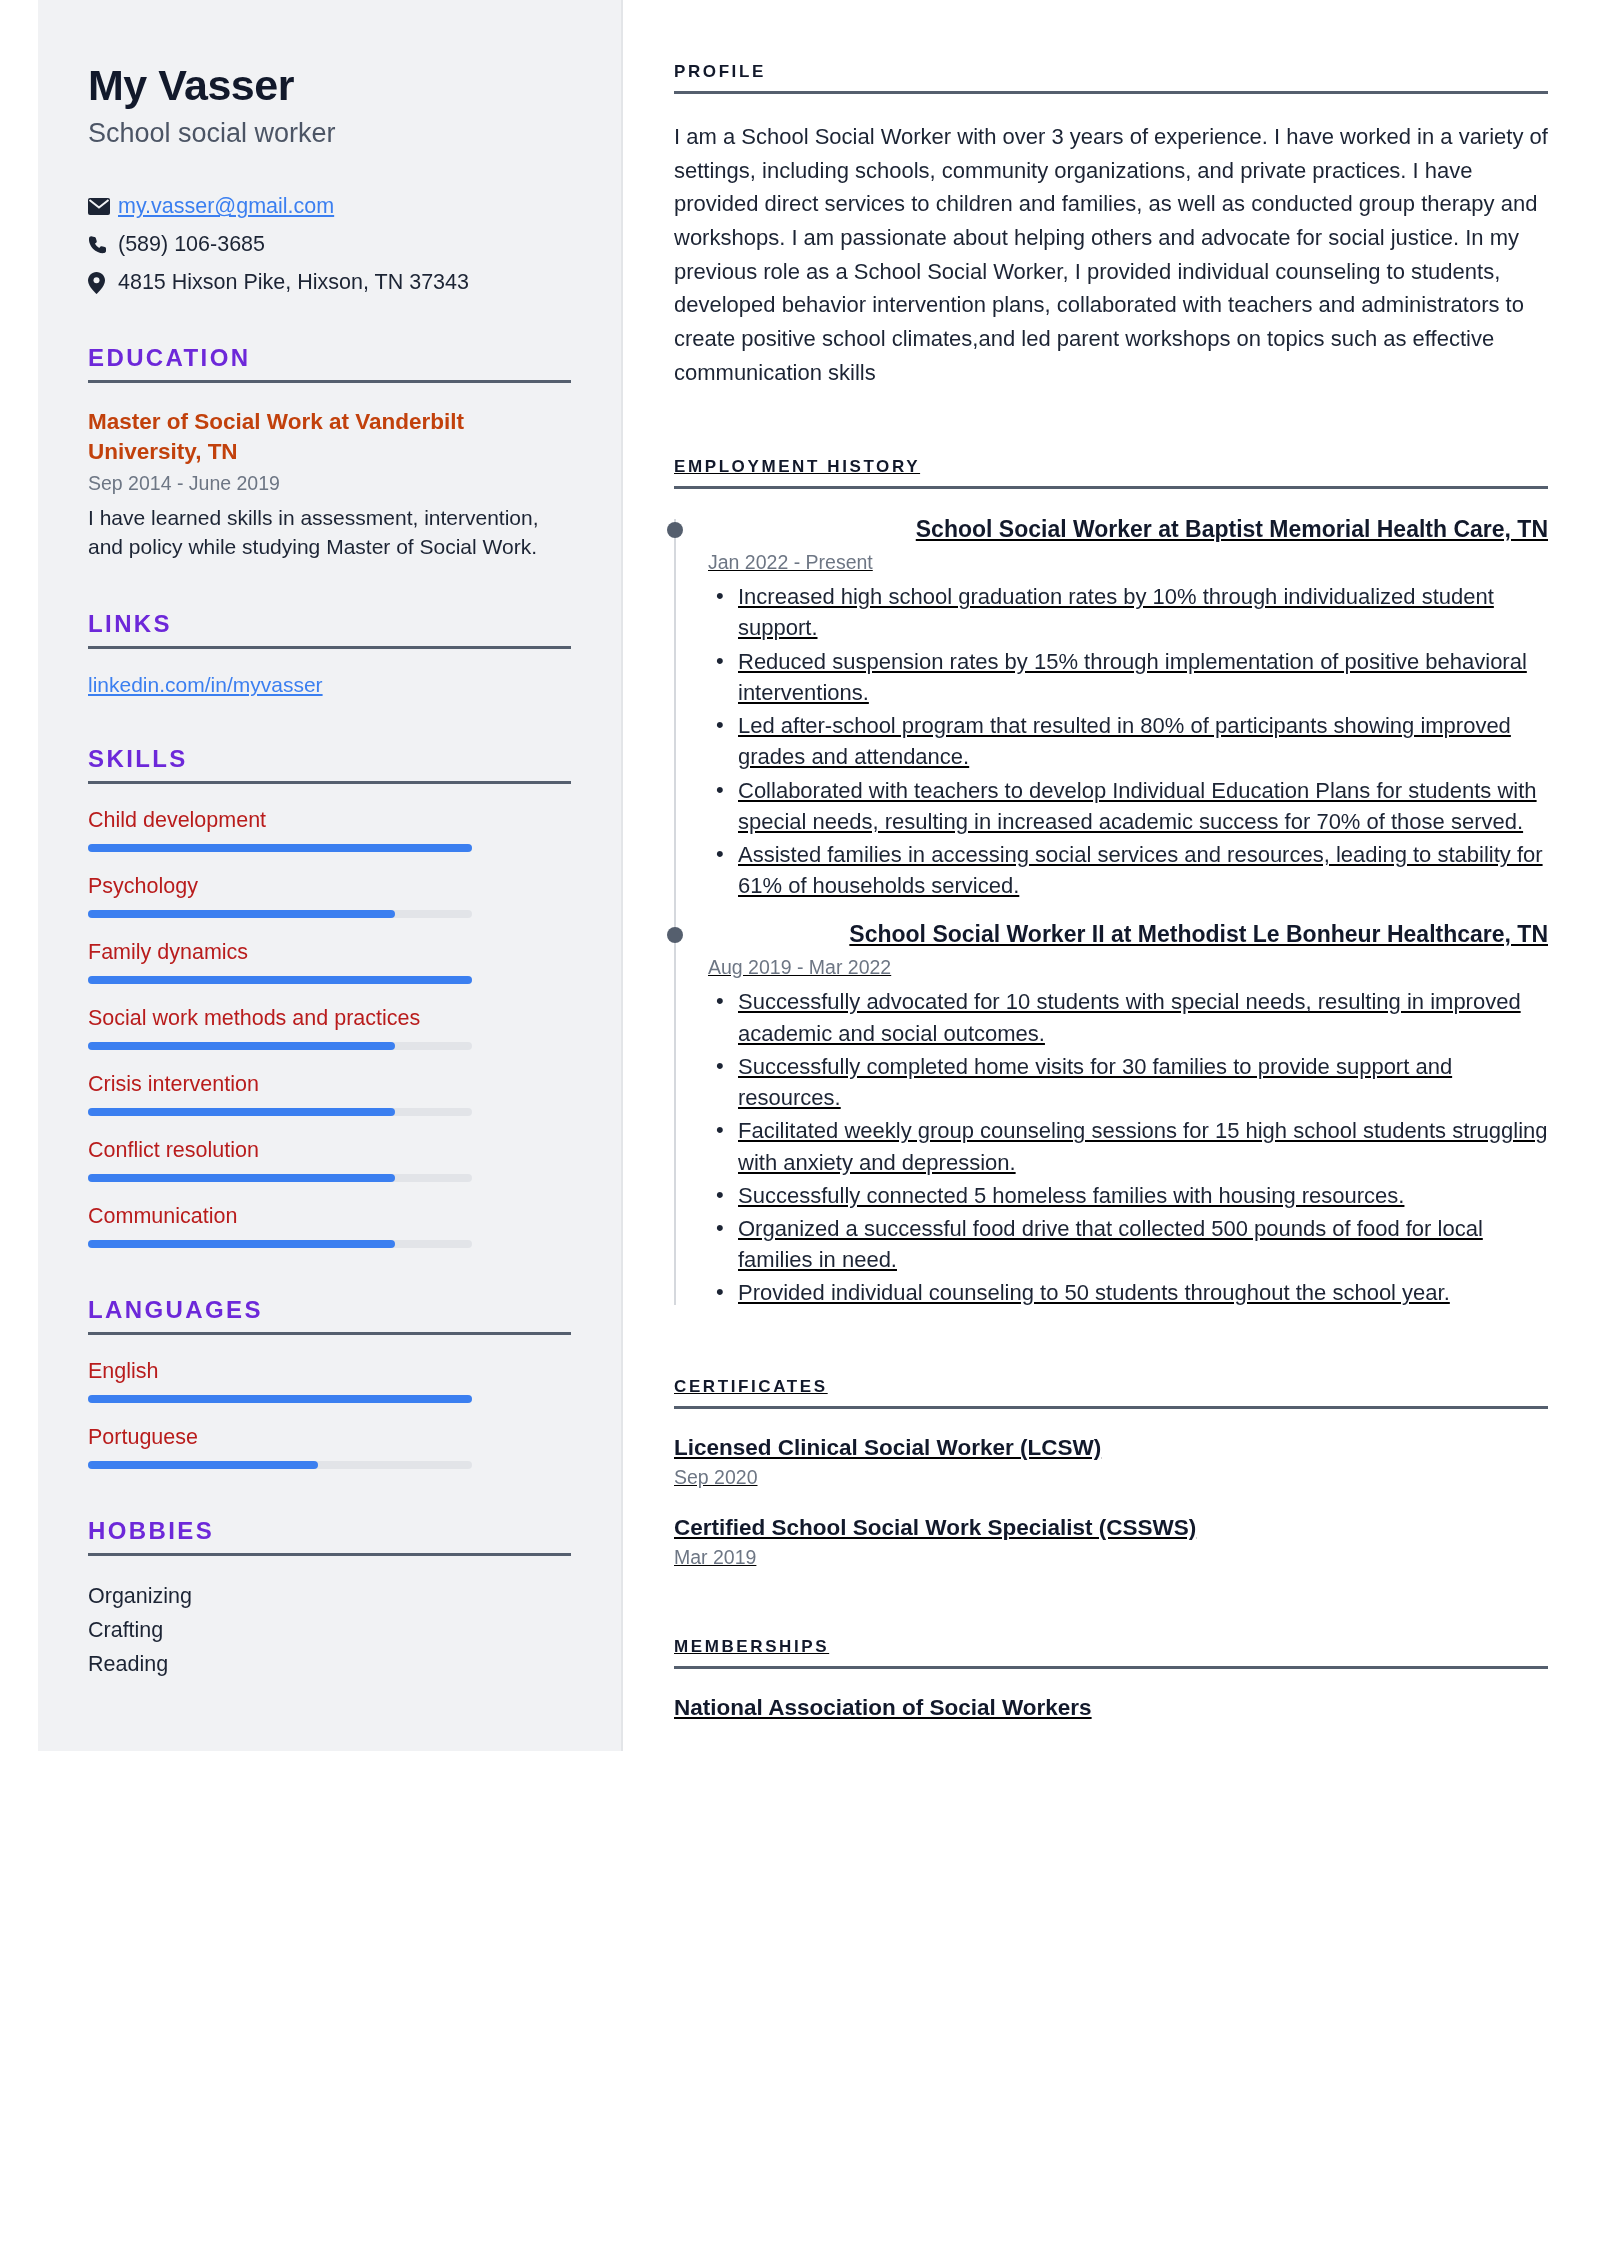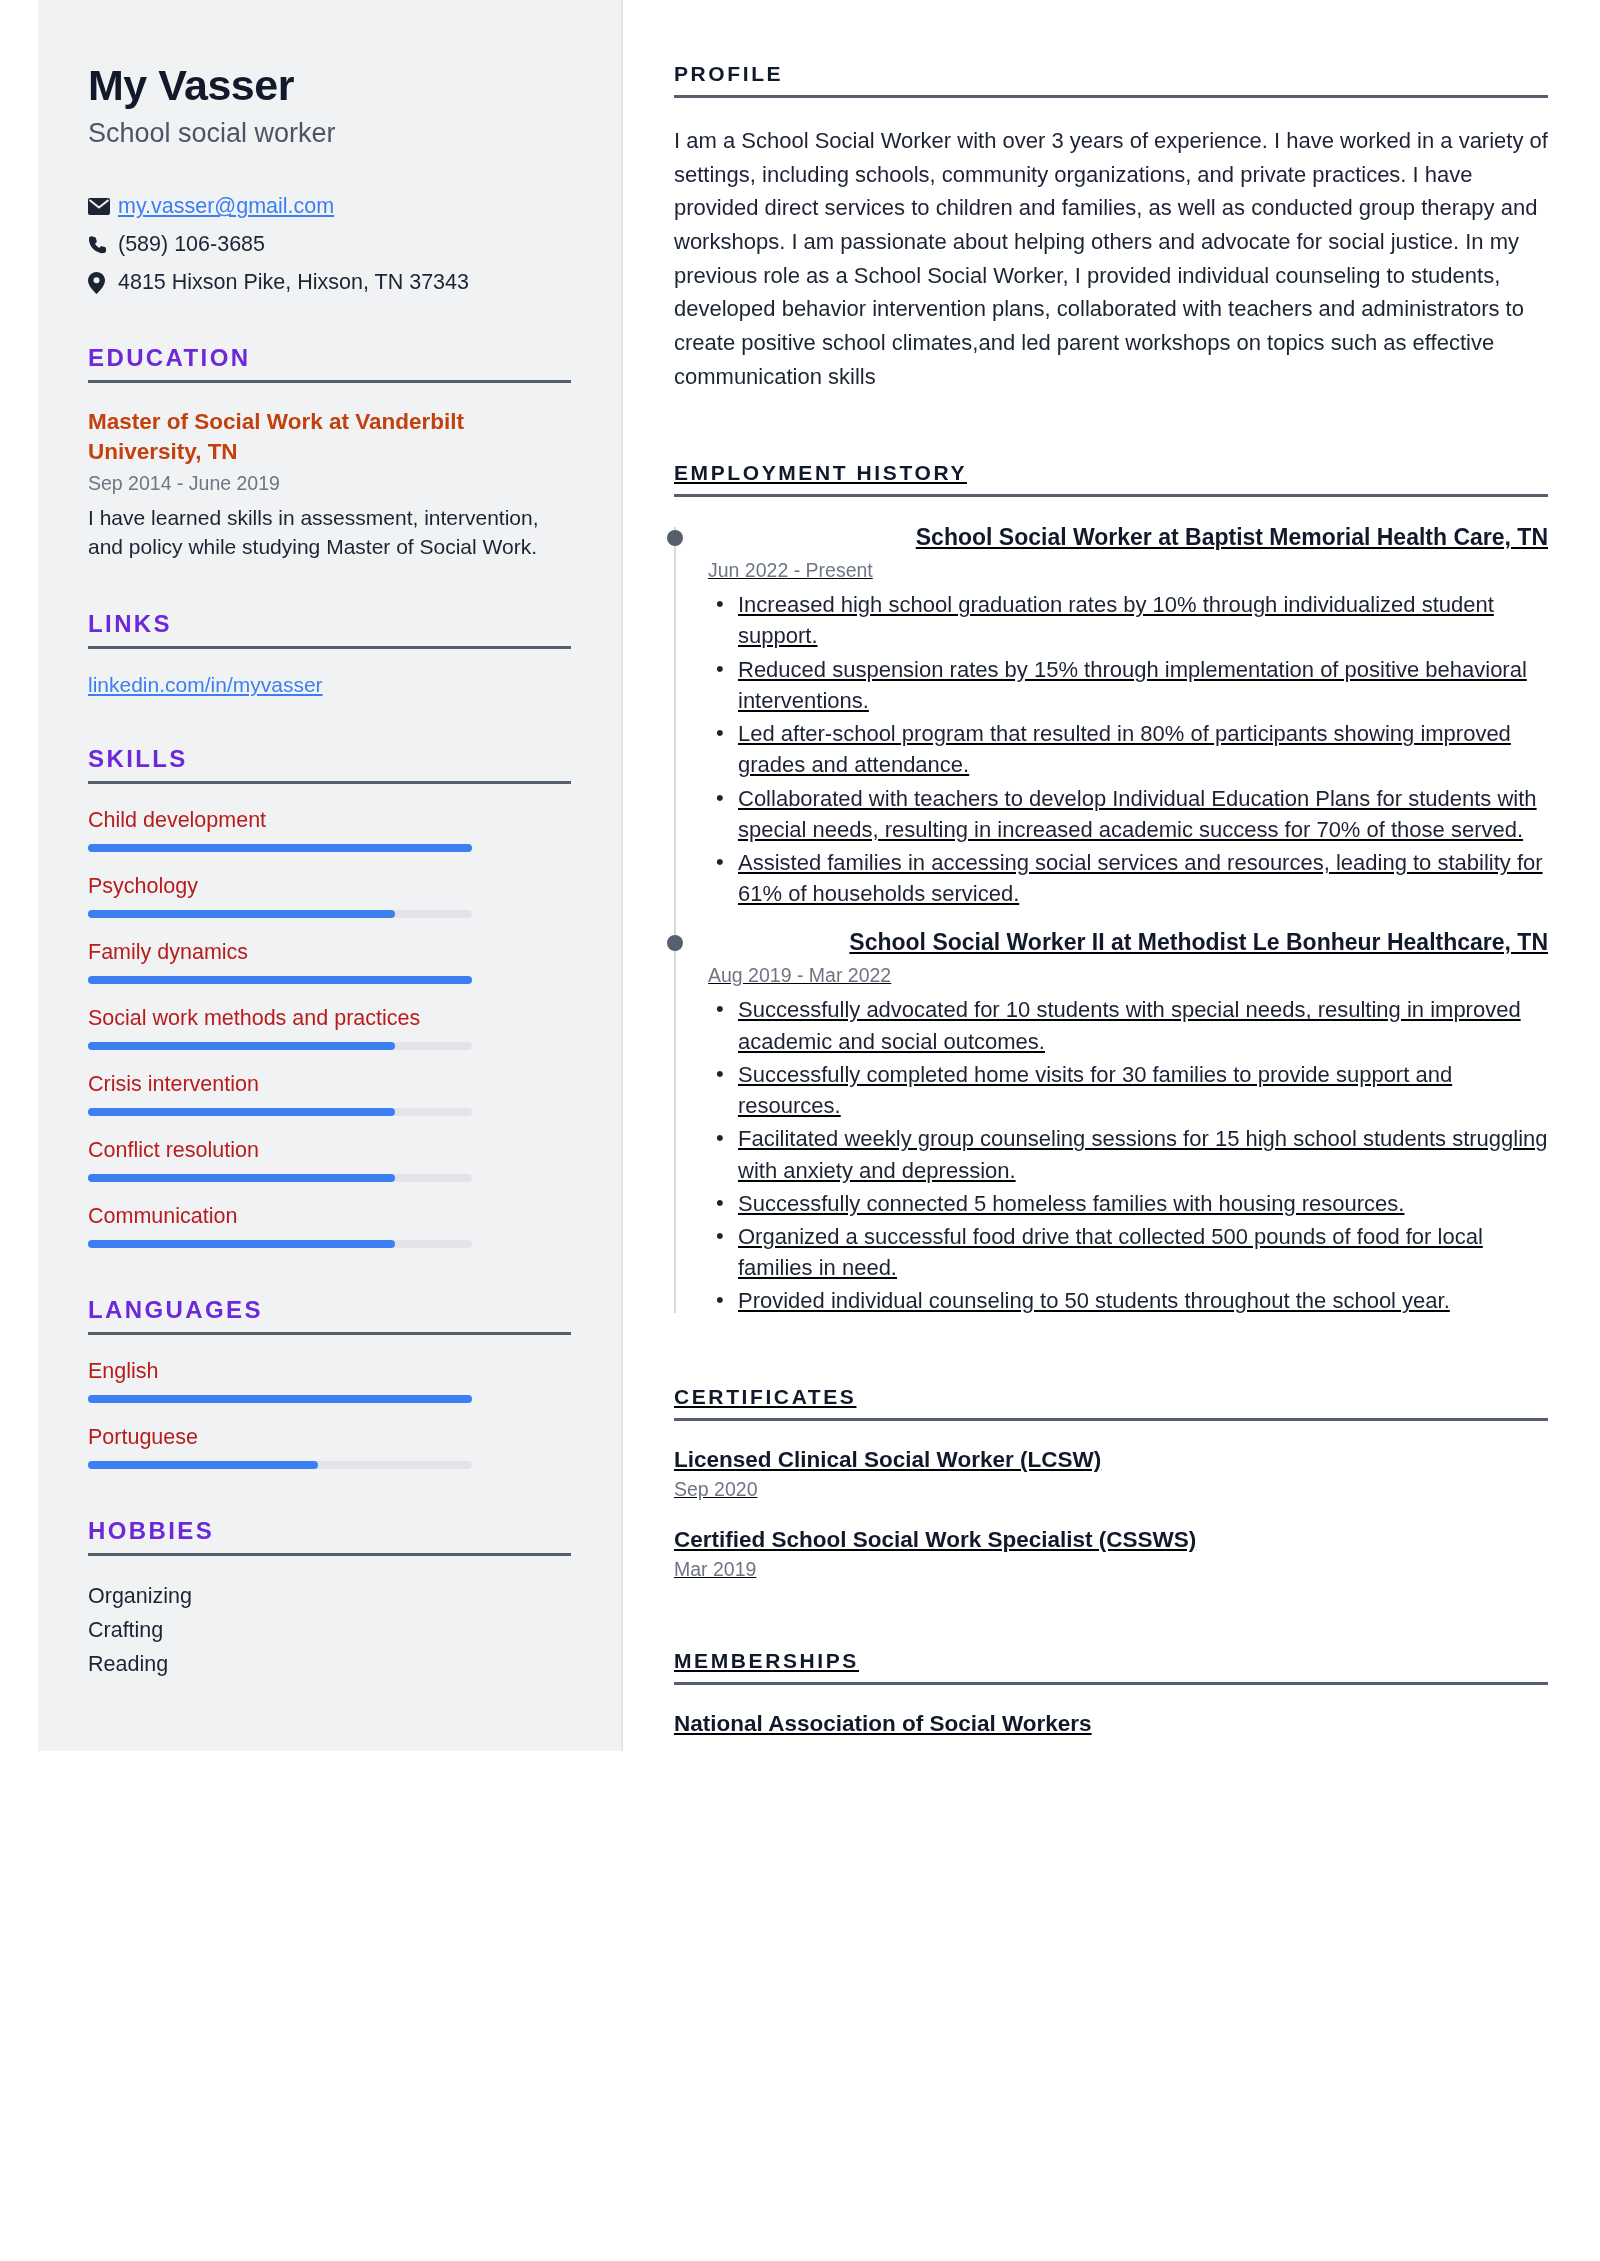--- a/index.html
+++ b/index.html
@@ -138,21 +138,21 @@
     color: #1c2434;
     line-height: 1.58;
   }
 
   
   .main {
     flex: 1 1 auto;
     padding: 62px 52px 40px 51px;
   }
   .m-head {
-    font-size: 21px;
+    font-size: 17px;
     font-weight: bold;
     letter-spacing: 2.6px;
     color: #12192b;
     margin-bottom: 9px;
   }
   .m-rule {
     height: 3px;
     background: #555f6e;
     margin-bottom: 26px;
   }
@@ -381,21 +381,21 @@
     <div class="m-rule"></div>
     <p class="profile-text">I am a School Social Worker with over 3 years of experience. I have worked in a variety of settings, including schools, community organizations, and private practices. I have provided direct services to children and families, as well as conducted group therapy and workshops. I am passionate about helping others and advocate for social justice. In my previous role as a School Social Worker, I provided individual counseling to students, developed behavior intervention plans, collaborated with teachers and administrators to create positive school climates,and led parent workshops on topics such as effective communication skills</p>
 
     <div class="sec-gap">
       <h2 class="m-head">EMPLOYMENT HISTORY</h2>
       <div class="m-rule"></div>
       <div class="timeline" id="employment-list">
           <div class="job">
             <span class="job-dot"></span>
             <div class="job-heading">School Social Worker at Baptist Memorial Health Care, TN</div>
-            <div class="job-date">Jun 2022 - Present</div>
+            <div class="job-date">Jan 2022 - Present</div>
             <ul class="job-bullets">
               <li>Increased high school graduation rates by 10% through individualized student support.</li>
               <li>Reduced suspension rates by 15% through implementation of positive behavioral interventions.</li>
               <li>Led after-school program that resulted in 80% of participants showing improved grades and attendance.</li>
               <li>Collaborated with teachers to develop Individual Education Plans for students with special needs, resulting in increased academic success for 70% of those served.</li>
               <li>Assisted families in accessing social services and resources, leading to stability for 61% of households serviced.</li>
             </ul>
           </div>
           <div class="job">
             <span class="job-dot"></span>

